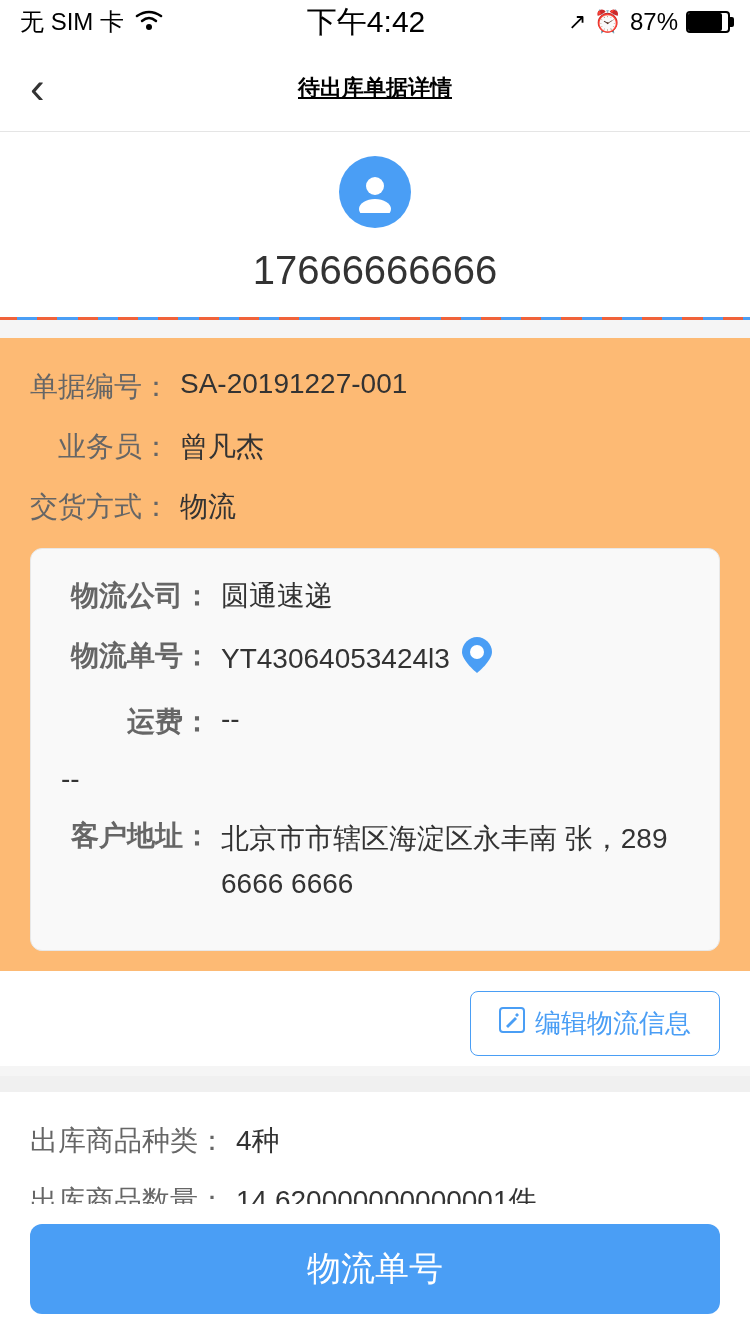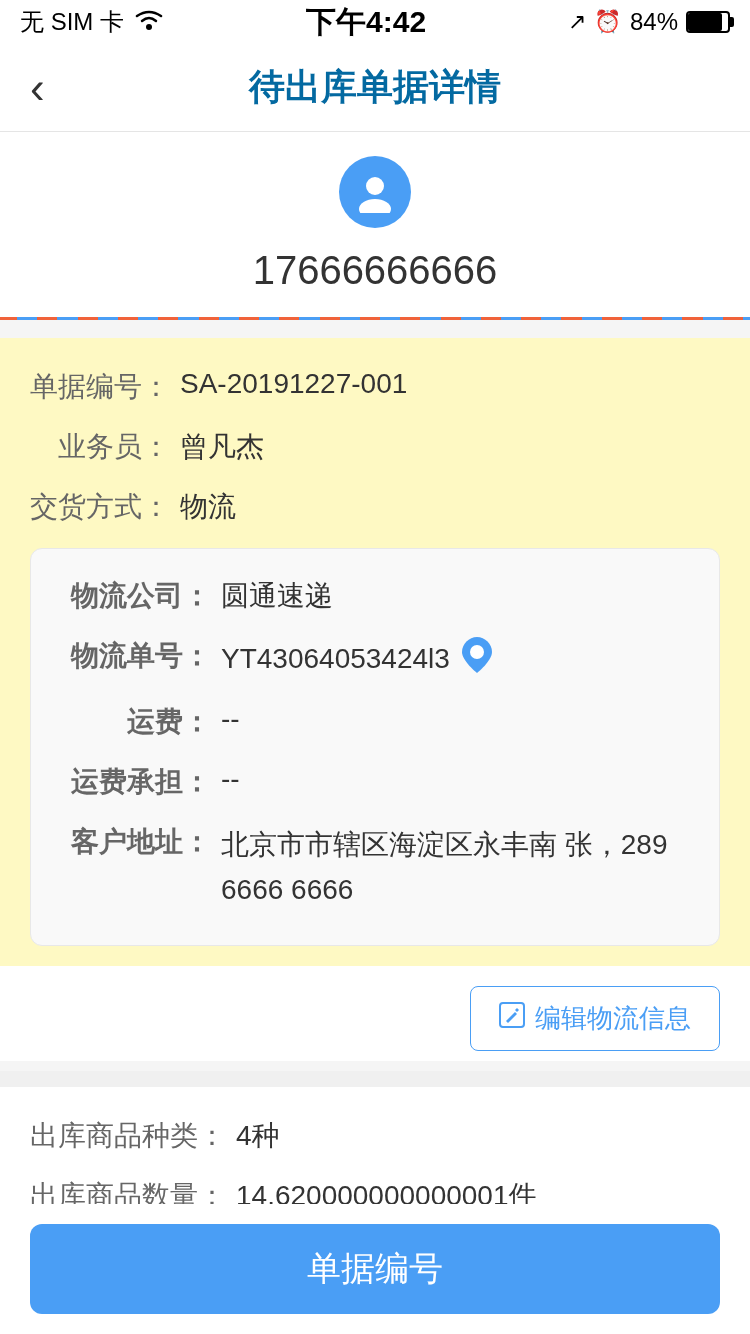--- a/index.html
+++ b/index.html
@@ -25,21 +25,21 @@
       font-size: 24px;
       color: #000;
     }
     .status-left {
       display: flex;
       align-items: center;
       gap: 10px;
     }
     .status-center {
       font-size: 30px;
-      font-weight: 700;
+      font-weight: 400;
     }
     .status-right {
       display: flex;
       align-items: center;
       gap: 8px;
       font-size: 24px;
     }
     .battery-icon {
       width: 44px;
       height: 22px;
@@ -81,23 +81,24 @@
     .nav-back {
       position: absolute;
       left: 30px;
       font-size: 40px;
       color: #333;
       cursor: pointer;
       display: flex;
       align-items: center;
     }
     .nav-title {
-      font-size: 36px;
+      font-size: 22px;
       font-weight: 600;
-      color: #0369a1;
+      color: #000000;
+      text-decoration: underline;
     }
 
     
     .customer-header {
       width: 750px;
       background: #fff;
       padding: 24px 30px;
       display: flex;
       align-items: center;
       gap: 20px;
@@ -118,21 +119,21 @@
       flex-shrink: 0;
     }
     .customer-phone {
       font-size: 40px;
       font-weight: 500;
       color: #333;
     }
 
     
     .info-section {
-      background: #fef9c3;
+      background: #fdba74;
       margin-top: 18px;
       padding: 30px 30px 20px 30px;
     }
     .info-row {
       display: flex;
       align-items: flex-start;
       margin-bottom: 22px;
       font-size: 28px;
     }
     .info-label {
@@ -170,21 +171,21 @@
       font-weight: bold;
     }
     .logistics-value {
       color: #333;
       flex: 1;
       display: flex;
       align-items: center;
       gap: 12px;
     }
     .logistics-row:last-child {
-      margin-bottom: 4px;
+      margin-bottom: 15px;
     }
     .location-icon {
       color: #4a9ef5;
       font-size: 32px;
     }
 
     
     .edit-btn-container {
       display: flex;
       justify-content: flex-end;
@@ -299,21 +300,21 @@
         <circle cx="15" cy="19" r="3" fill="#000"></circle>
         <path d="M8 13 Q15 7 22 13" stroke="#000" stroke-width="2.5" fill="none" stroke-linecap="round"></path>
         <path d="M3 8 Q15 0 27 8" stroke="#000" stroke-width="2.5" fill="none" stroke-linecap="round"></path>
       </svg>
     </span>
   </div>
   <div class="status-center">下午4:42</div>
   <div class="status-right">
     <span style="font-size:22px;">↗</span>
     <span style="font-size:22px;">⏰</span>
-    <span>84%</span>
+    <span>87%</span>
     <div class="battery-icon">
       <div class="battery-fill"></div>
     </div>
   </div>
 </div>
 
 <div class="nav-bar">
   <div class="nav-back">
     <span style="font-size:44px; color:#333; font-weight:300;">‹</span>
   </div>
@@ -359,21 +360,20 @@
             <circle cx="15" cy="15" r="7" fill="#fff"></circle>
           </svg>
         </span>
       </span>
     </div>
     <div class="logistics-row">
       <span class="logistics-label">运费：</span>
       <span class="logistics-value">--</span>
     </div>
     <div class="logistics-row">
-      <span class="logistics-label">运费承担：</span>
       <span class="logistics-value">--</span>
     </div>
     <div class="logistics-row">
       <span class="logistics-label">客户地址：</span>
       <span class="logistics-value" style="flex-wrap:wrap; line-height:1.6;">北京市市辖区海淀区永丰南  张，289 6666 6666</span>
     </div>
   </div>
 </div>
 
 <div class="edit-btn-container">
@@ -413,15 +413,15 @@
       </svg>
     </span>
     <span>查看单据详情</span>
   </button>
 </div>
 
 <div class="bottom-spacer" style="height: 240px; background: #f5f5f5;"></div>
 
 <div class="confirm-btn-container">
   <button class="confirm-btn">
-    <span>单据编号</span>
+    <span>物流单号</span>
   </button>
 </div>
 
 </body></html>

